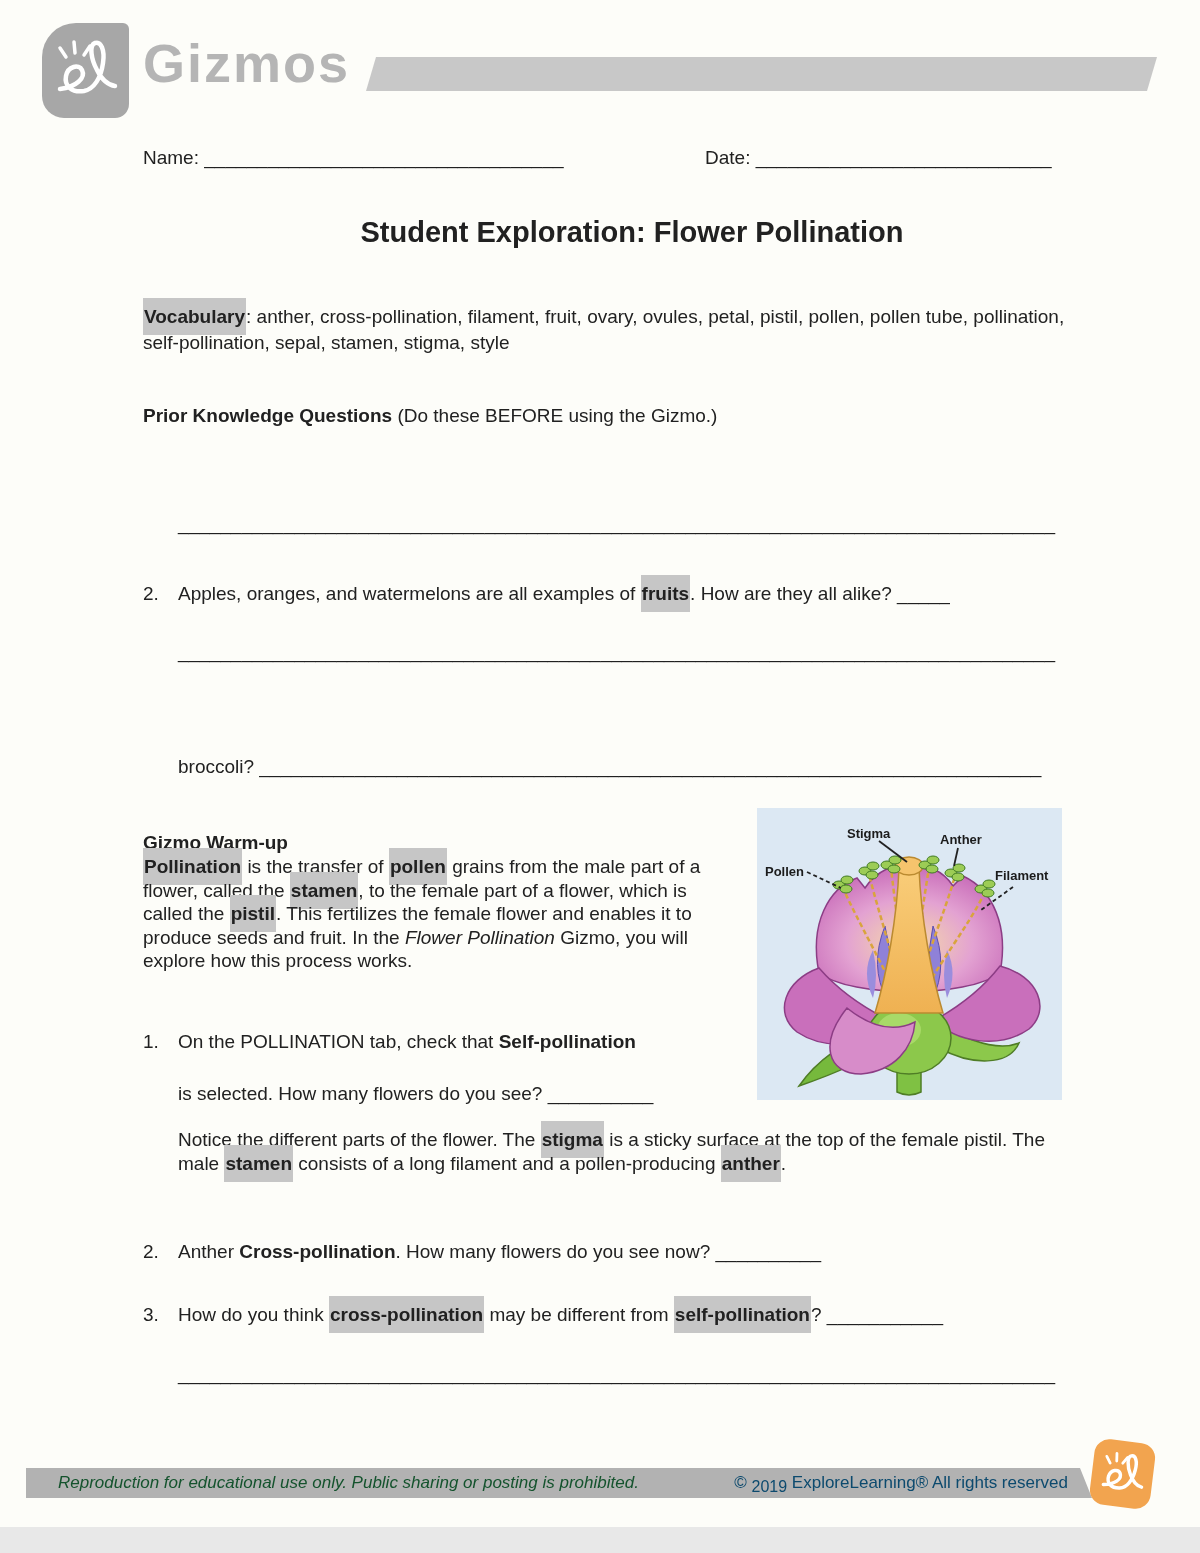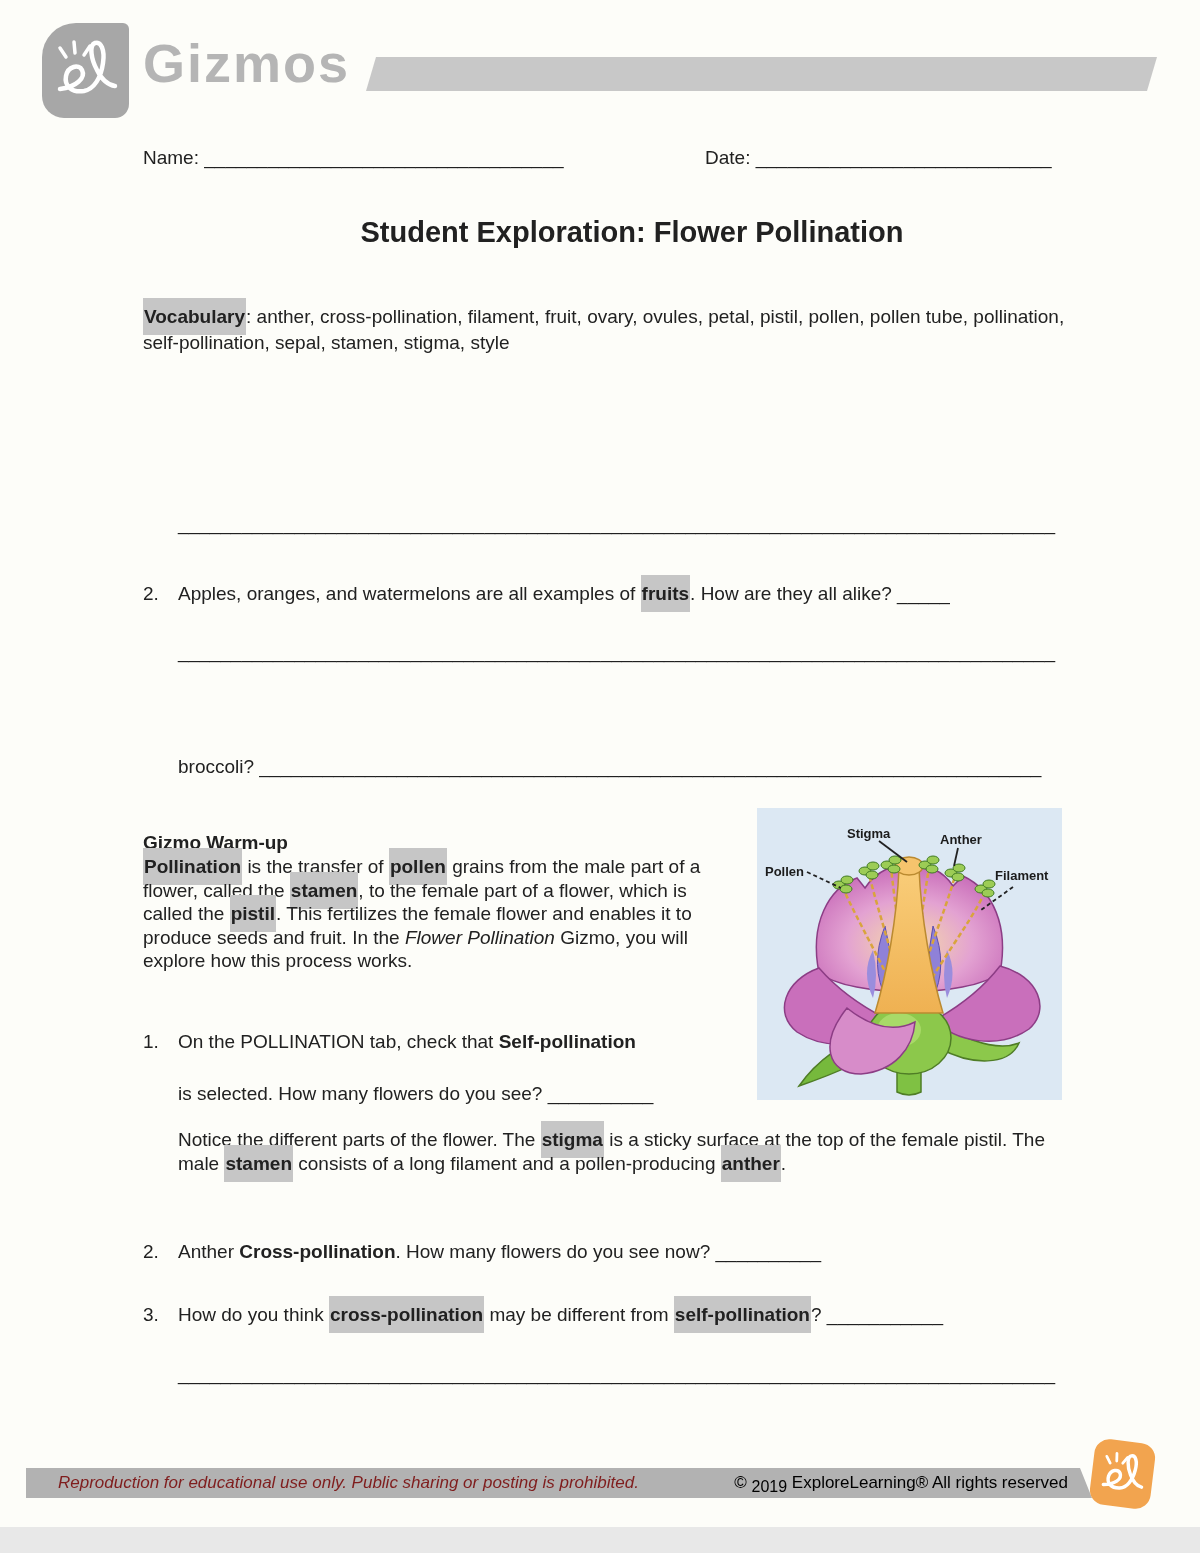--- a/index.html
+++ b/index.html
@@ -16,22 +16,22 @@
   .logo-mark{left:42px;top:23px;width:87px;height:95px;background:#a7a7a7;
              border-radius:34px 6px 14px 22px;}
   .brand{left:143px;top:36px;font-size:54px;line-height:1;font-weight:bold;
          color:#b5b5b5;letter-spacing:2px;}
   .header-bar{left:366px;top:57px;width:791px;height:34px;background:#c8c8c8;
               clip-path:polygon(10px 0,100% 0,calc(100% - 10px) 100%,0 100%);}
   .title{left:0;top:216px;width:1200px;text-align:center;font-size:29px;font-weight:bold;margin-left:32px;}
   
   .footer-bar{left:26px;top:1468px;width:1066px;height:30px;background:#b2b2b2;
               clip-path:polygon(0 0,calc(100% - 12px) 0,100% 100%,0 100%);}
-  .footer-left{position:absolute;left:32px;top:5px;font-size:17px;font-style:italic;color:#7f1d1d;}
-  .footer-right{position:absolute;right:24px;top:5px;font-size:17px;color:#000000;}
+  .footer-left{position:absolute;left:32px;top:5px;font-size:17px;font-style:italic;color:#14532d;}
+  .footer-right{position:absolute;right:24px;top:5px;font-size:17px;color:#0c4a6e;}
   .footer-right .yr{position:relative;top:4px;font-size:16px;}
   .footer-logo{left:1092px;top:1441px;width:61px;height:66px;background:#f2a44f;
                border-radius:15px;transform:rotate(7deg);}
   .figlbl{font-family:"Liberation Sans",sans-serif;font-size:13px;font-weight:bold;fill:#1b1b1b;}
   .anther{fill:#9ccc55;stroke:#3f7a22;stroke-width:1;}
   .filament{fill:none;stroke:#d9a43c;stroke-width:2.5;stroke-dasharray:5 3;}
   .leader{stroke:#222;stroke-width:1.8;fill:none;}
   .leader-d{stroke:#222;stroke-width:1.8;fill:none;stroke-dasharray:4 3;}
 </style>
 </head>
@@ -48,20 +48,21 @@
   <div class="abs brand">Gizmos</div>
   <div class="abs header-bar"></div>
 
   <div class="t" style="left:705px;top:146px"><span>Date: </span><span>____________________________</span></div>
   <div class="t" style="left:143px;top:146px"><span>Name: </span><span>__________________________________</span></div>
 
   <div class="abs title">Student Exploration: Flower Pollination</div>
 
   <div class="t wrap" style="left:143px;top:304px;width:925px;line-height:26px"><span class="hl">Vocabulary</span><span>: anther, cross-pollination, filament, fruit, ovary, ovules, petal, pistil, pollen, pollen tube, pollination, self-pollination, sepal, stamen, stigma, style</span></div>
 
+  <div class="t" style="left:143px;top:404px"><span class="b">Prior Knowledge Questions</span><span> (Do these BEFORE using the Gizmo.)</span></div>
 
   <div class="t" style="left:178px;top:512px">___________________________________________________________________________________</div>
 
   <div class="t" style="left:143px;top:582px"><span class="num">2.</span><span>Apples, oranges, and watermelons are all examples of </span><span class="hl">fruits</span><span>. How are they all alike? </span><span>_____</span></div>
   <div class="t" style="left:178px;top:640px">___________________________________________________________________________________</div>
 
   <div class="t" style="left:178px;top:755px"><span>broccoli? </span><span>__________________________________________________________________________</span></div>
 
   <div class="t b" style="left:143px;top:831px">Gizmo Warm-up</div>
   <div class="t wrap" style="left:143px;top:855px;width:588px"><span class="hl">Pollination</span><span> is the transfer of </span><span class="hl">pollen</span><span> grains from the male part of a flower, called the </span><span class="hl">stamen</span><span>, to the female part of a flower, which is called the </span><span class="hl">pistil</span><span>. This fertilizes the female flower and enables it to produce seeds and fruit. In the </span><span class="i">Flower Pollination</span><span> Gizmo, you will explore how this process works.</span></div>

